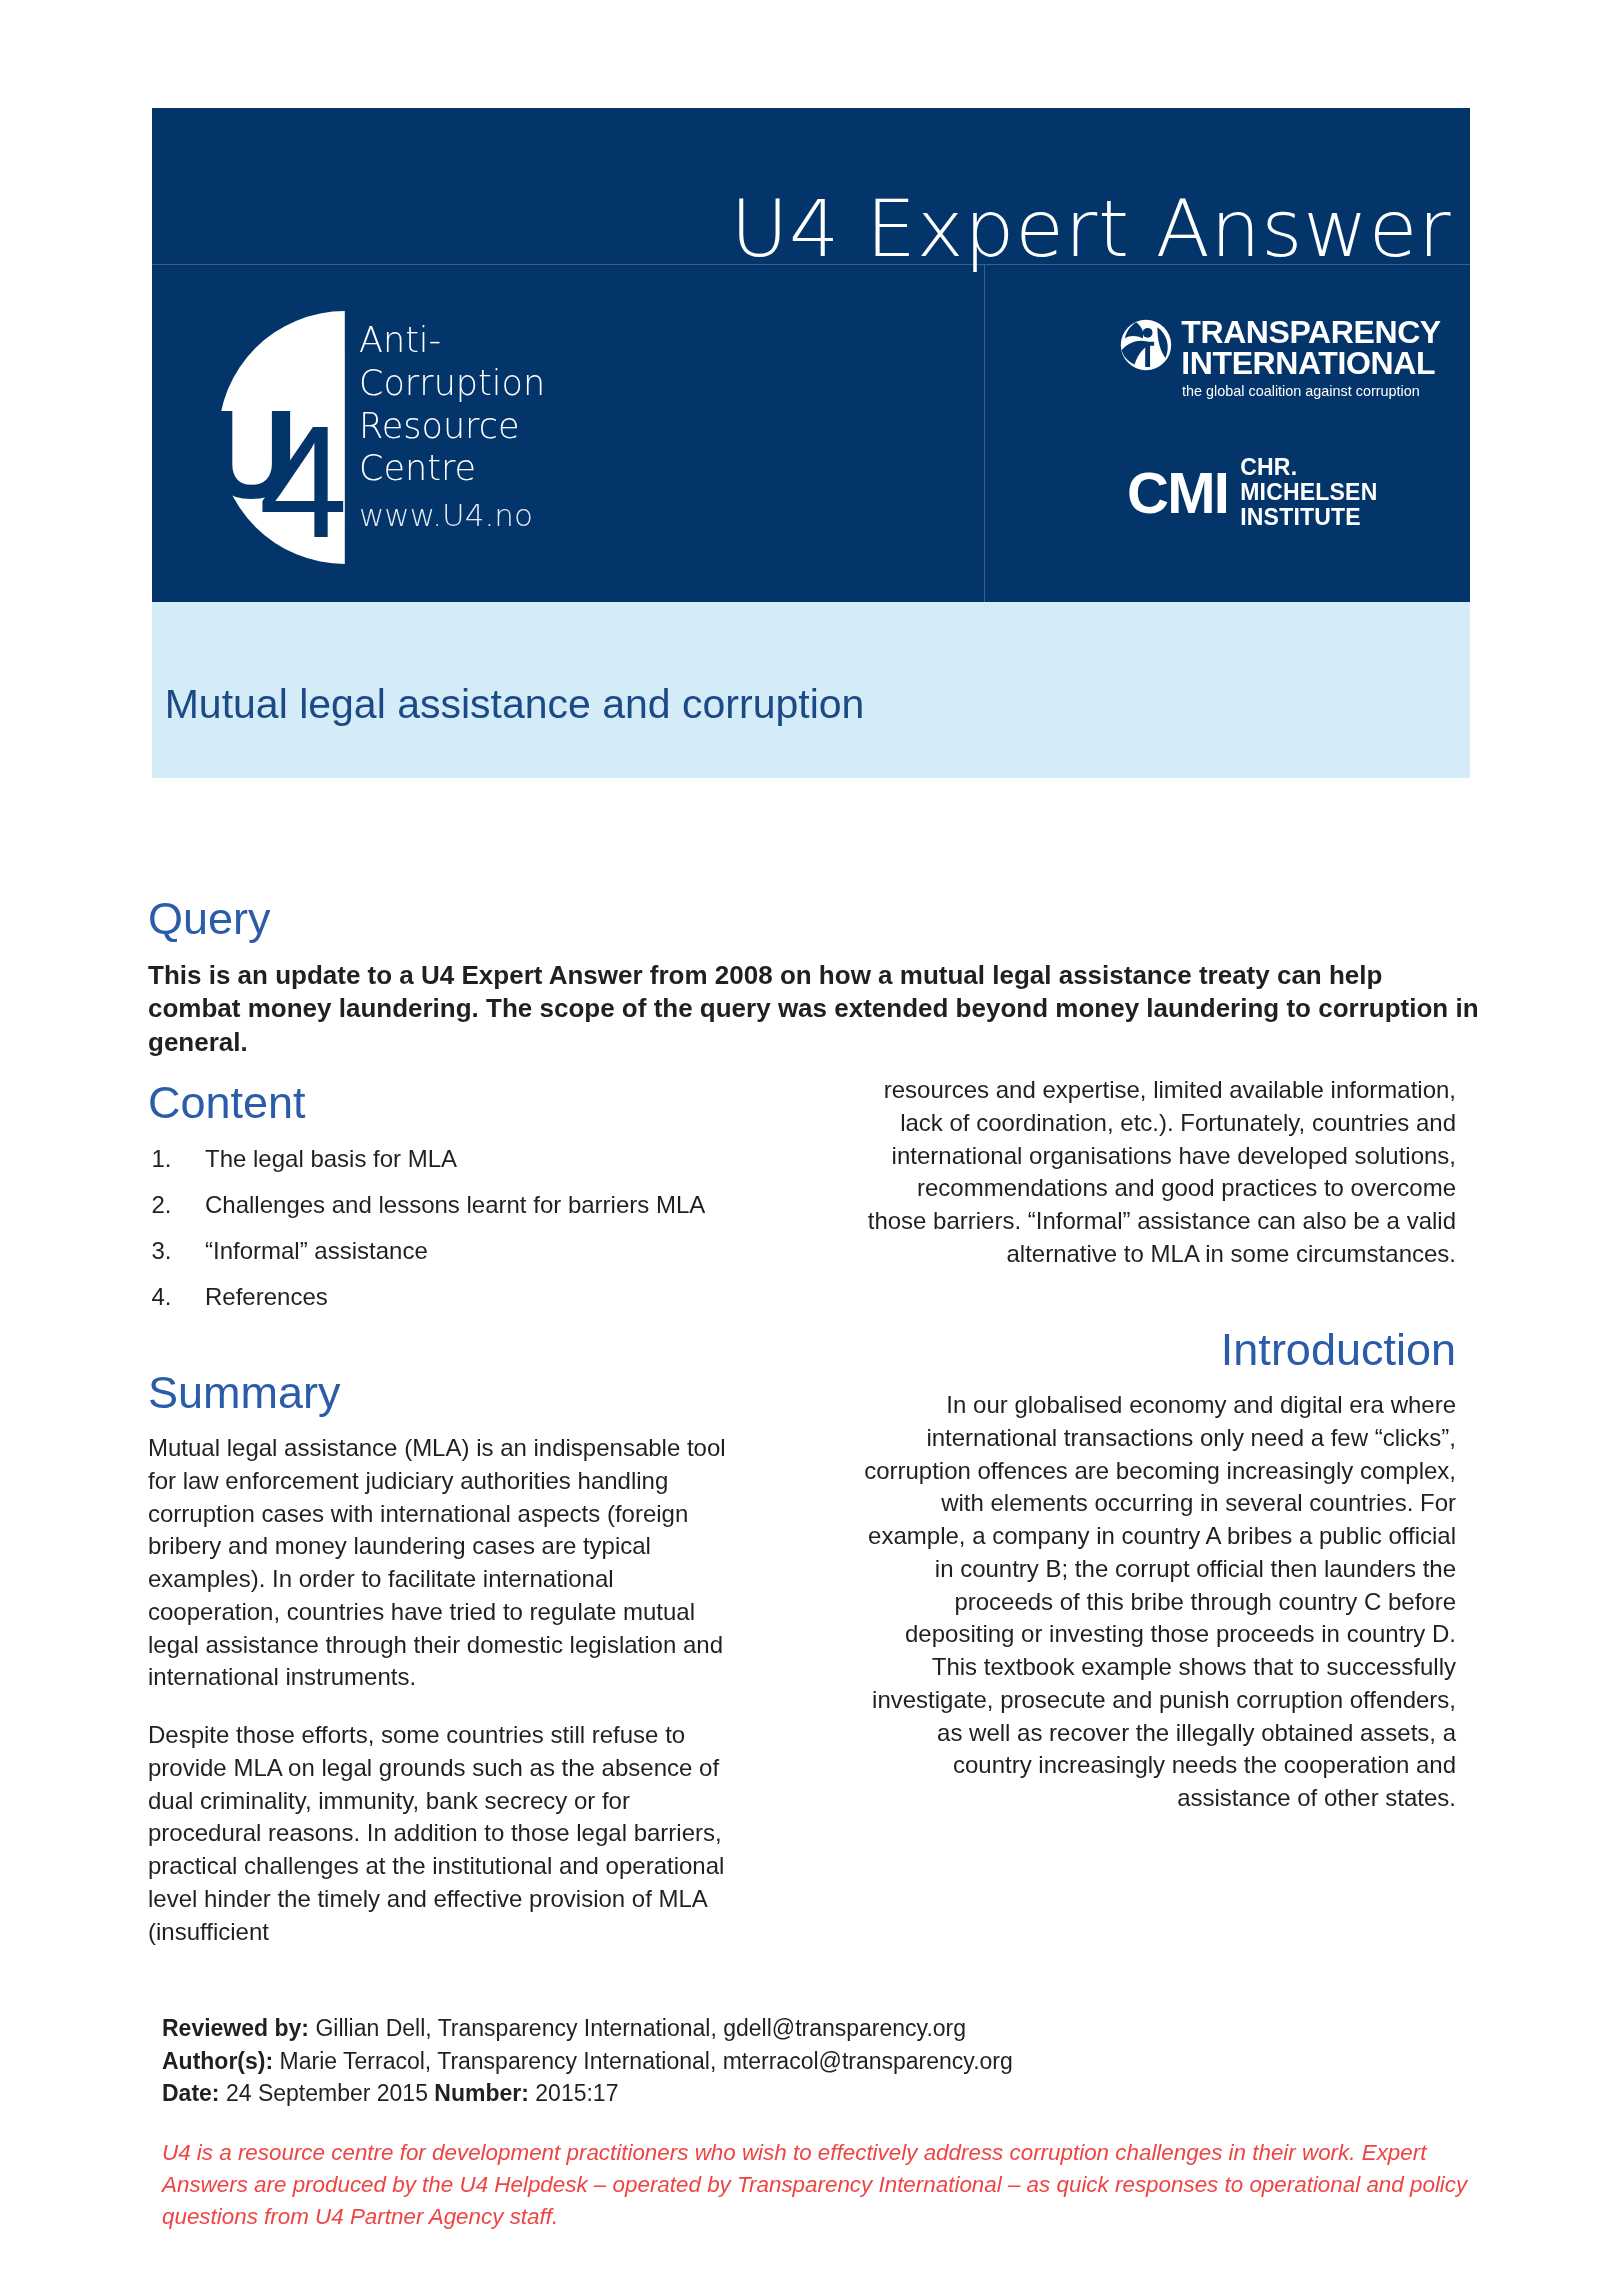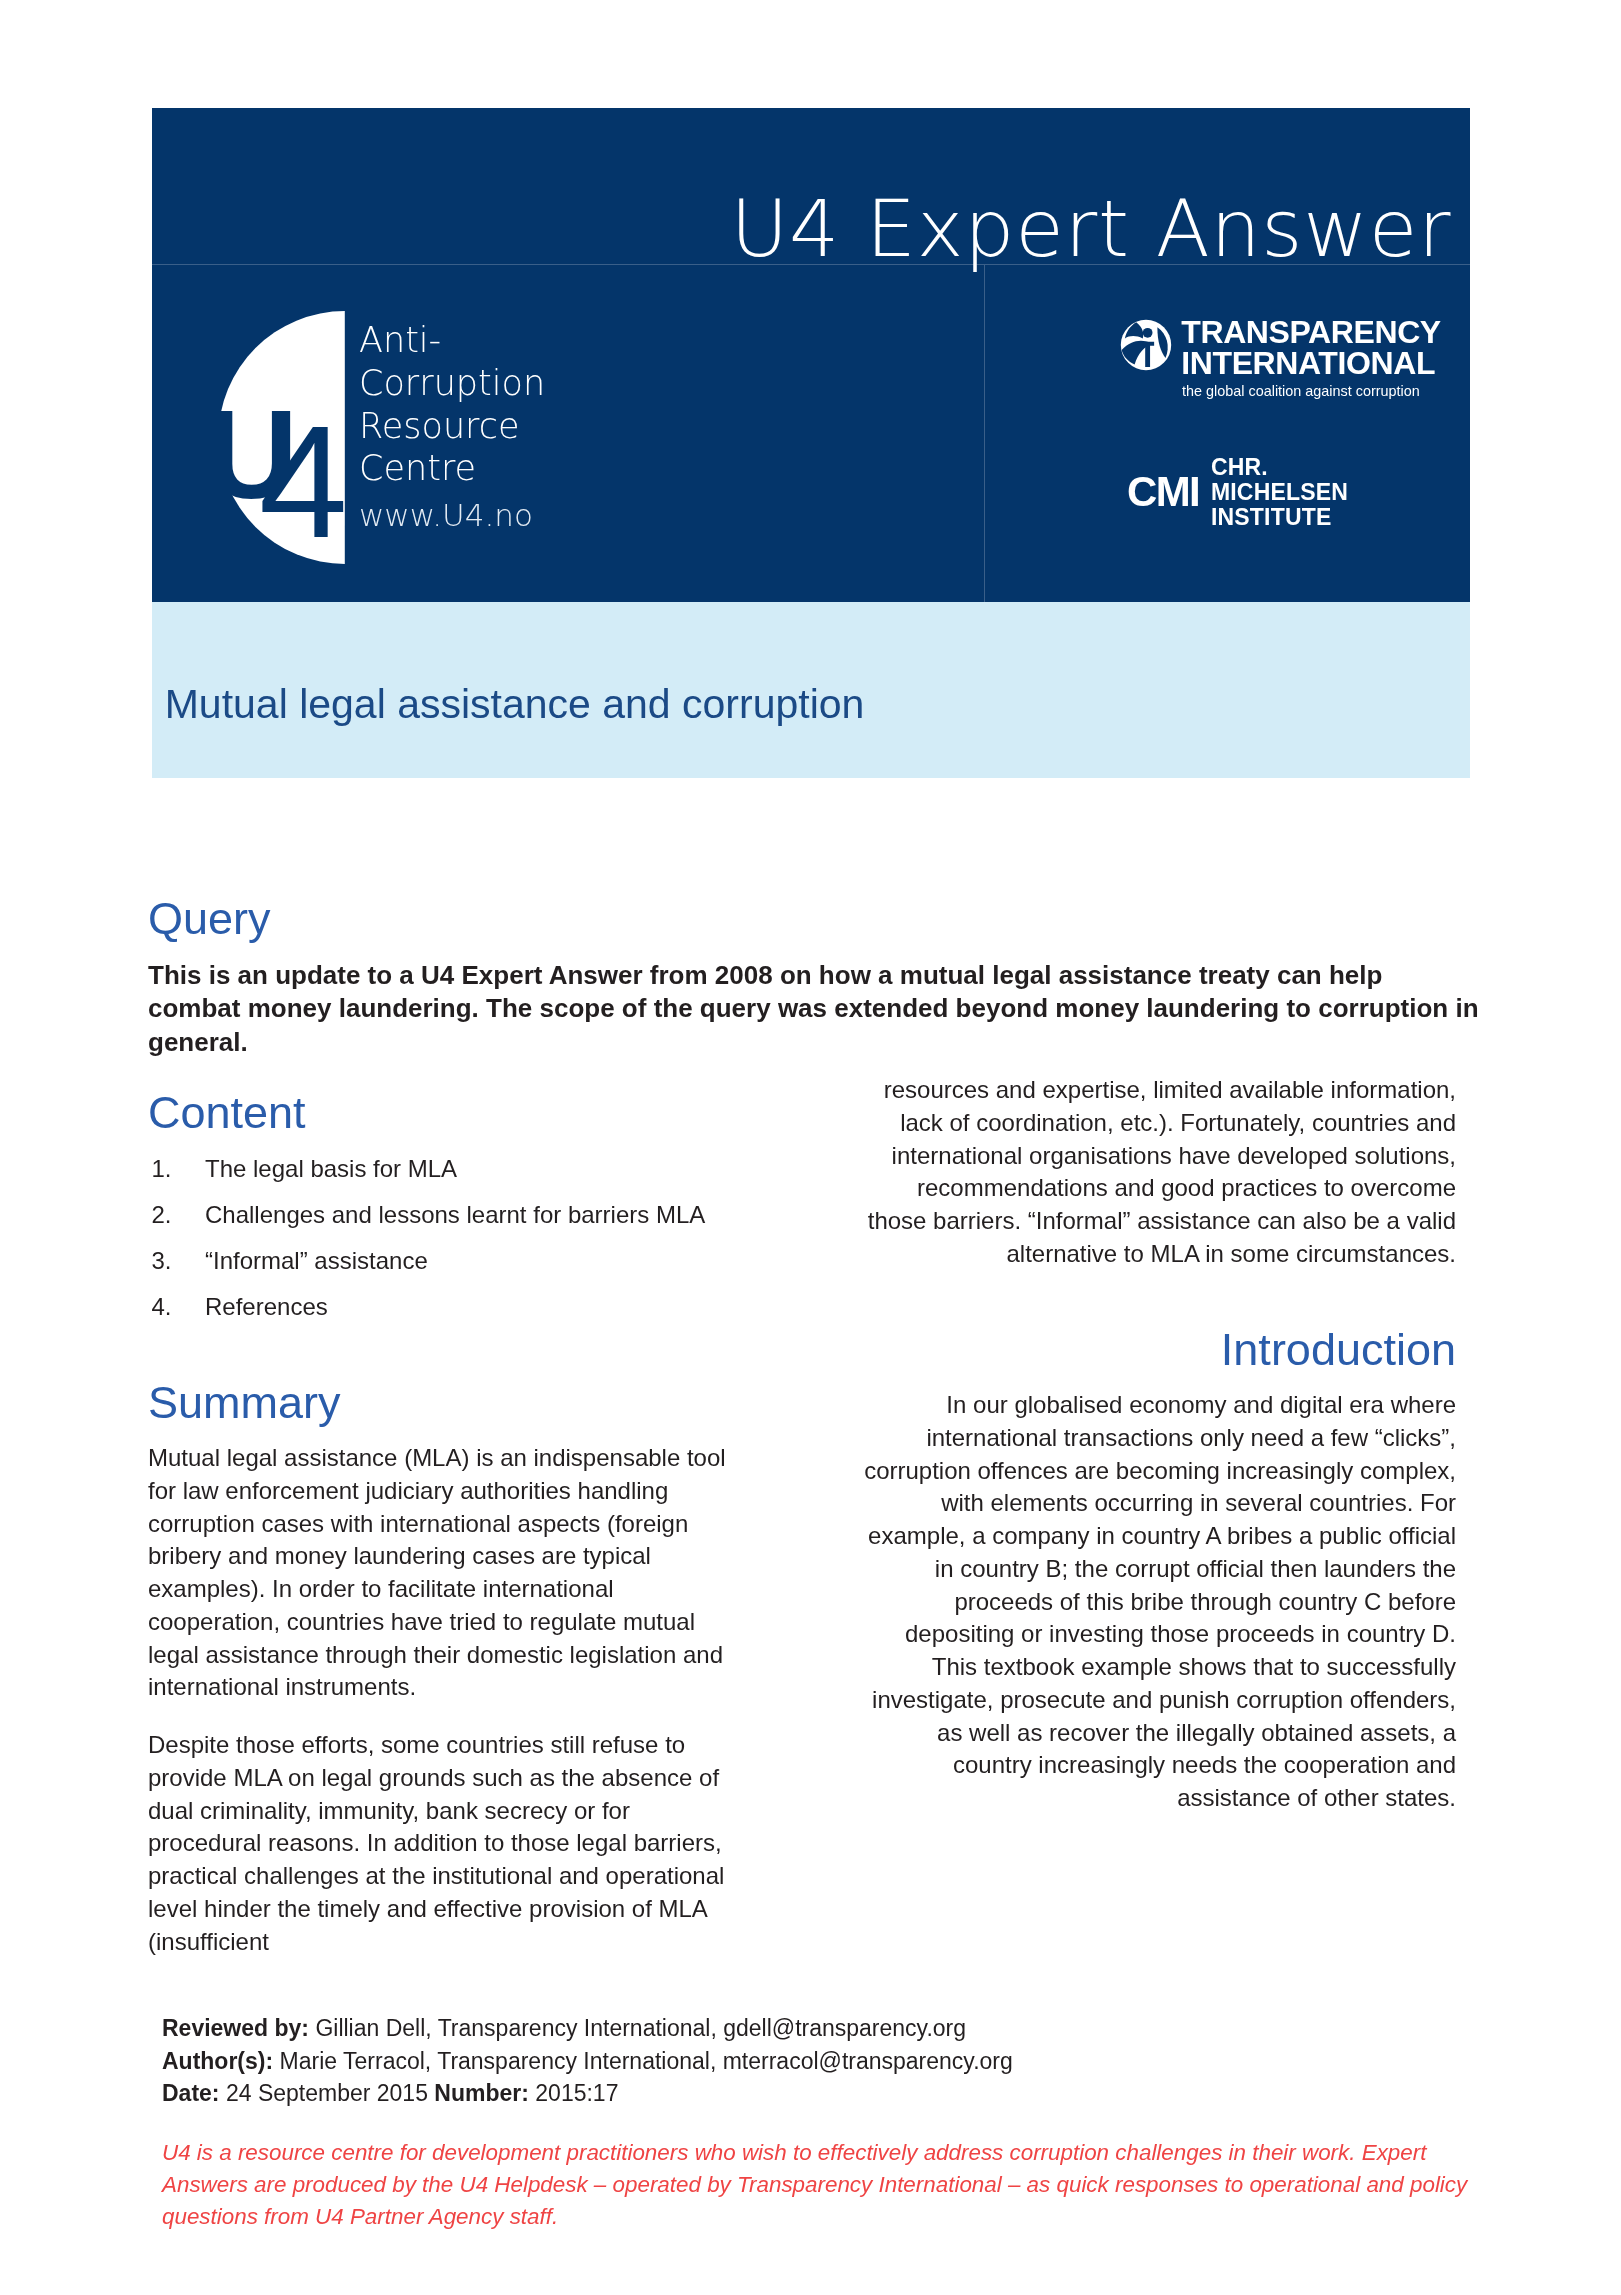--- a/index.html
+++ b/index.html
@@ -130,21 +130,21 @@
   .cmi-logo {
     position: absolute;
     left: 142px;
     top: 190px;
     display: flex;
     align-items: center;
   }
   .cmi-big {
     font-family: "Liberation Sans", sans-serif;
     font-weight: bold;
-    font-size: 42px;
+    font-size: 58px;
     line-height: 0.85;
     color: #ffffff;
     letter-spacing: -1.7px;
   }
   .cmi-small {
     font-family: "Liberation Sans", sans-serif;
     font-weight: bold;
     font-size: 23px;
     line-height: 1.08;
     color: #ffffff;
@@ -197,21 +197,21 @@
   .cols {
     position: absolute;
     left: 148px;
     top: 1074px;
     width: 1334px;
     height: 895px;
   }
   .col-left {
     position: absolute;
     left: 0;
-    top: 14px;
+    top: 4px;
     width: 591px;
   }
   .col-right {
     position: absolute;
     left: 708px;
     top: 0;
     width: 600px;
     text-align: right;
   }
 

